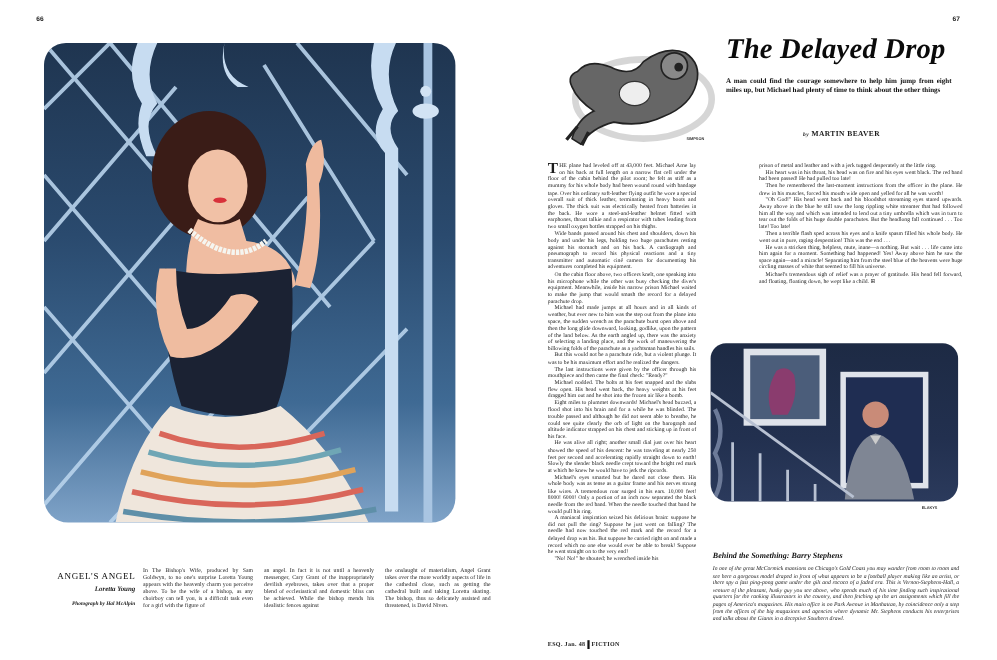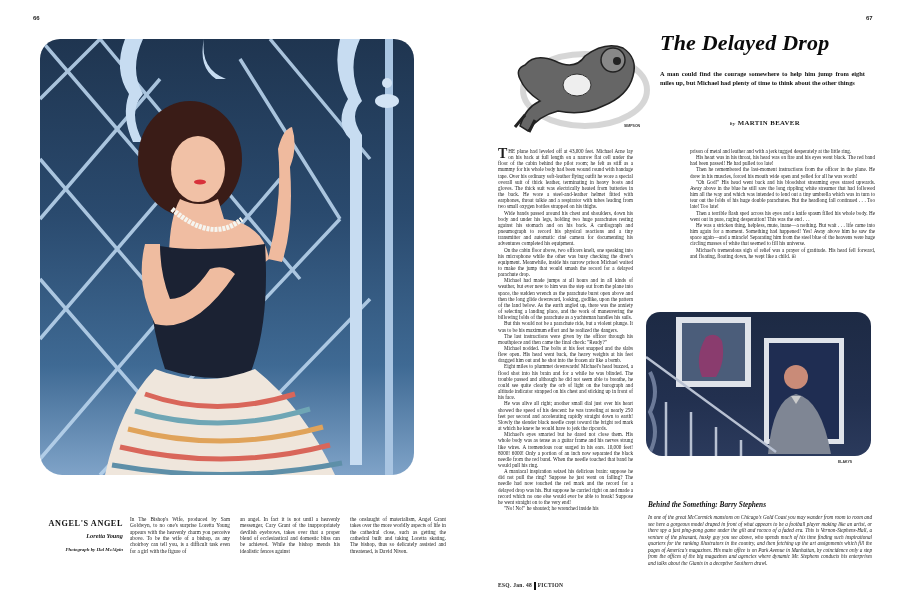--- a/index.html
+++ b/index.html
@@ -12,34 +12,34 @@
 
   
   .photo-main {
     position: absolute; left: 40px; top: 39px; width: 374px; height: 436px;
     border-radius: 20px 20px 22px 22px; overflow: hidden;
     background: linear-gradient(180deg, #1f3550 0%, #2a4a6e 40%, #3f6a94 75%, #7fa3c8 100%);
   }
   .photo-main svg { position: absolute; left: 0; top: 0; }
 
   .caption-block { position: absolute; left: 40px; top: 519px; width: 83px; text-align: right; }
-  .caption-title { font-family: "Liberation Serif", serif; font-weight: bold; font-size: 8.2px; letter-spacing: 0.6px; color: #111; text-align: right; }
+  .caption-title { font-family: "Liberation Serif", serif; font-weight: normal; font-size: 8.2px; letter-spacing: 0.6px; color: #111; text-align: right; }
   .caption-name { font-style: italic; font-weight: bold; font-size: 6.3px; margin-top: 4px; }
   .caption-credit { font-style: italic; font-weight: bold; font-size: 4.9px; margin-top: 8px; }
 
   .caption-body { position: absolute; top: 516px; font-size: 5.25px; line-height: 6.35px; text-align: justify; color: #222; }
   .caption-body.c1 { left: 130px; width: 100px; }
   .caption-body.c2 { left: 240px; width: 100px; }
   .caption-body.c3 { left: 350px; width: 96px; }
 
   
   .illustration { position: absolute; left: 505px; top: 35px; width: 145px; height: 100px; }
   .illus-credit { position: absolute; left: 624px; top: 124px; font-size: 3.5px; font-family: "Liberation Sans", sans-serif; font-weight: bold; color: #333; }
 
-  .story-title { position: absolute; left: 660px; top: 30px; font-family: "Liberation Serif", serif; font-weight: bold; font-style: italic; font-size: 22px; letter-spacing: 0.2px; color: #0a0a0a; }
+  .story-title { position: absolute; left: 660px; top: 30px; font-family: "Liberation Serif", serif; font-weight: bold; font-style: italic; font-size: 26px; letter-spacing: 0.2px; color: #0a0a0a; }
   .story-deck { position: absolute; left: 660px; top: 70px; width: 205px; font-family: "Liberation Serif", serif; font-weight: bold; font-size: 6.4px; line-height: 8.5px; text-align: justify; color: #111; }
   .byline { position: absolute; left: 730px; top: 119px; font-family: "Liberation Serif", serif; font-weight: bold; font-size: 6.8px; letter-spacing: 0.4px; }
   .byline .by { font-style: italic; font-size: 5px; }
 
   .col { position: absolute; font-family: "Liberation Serif", serif; font-size: 5.15px; line-height: 6.15px; text-align: justify; color: #1c1c1c; }
   .col p { text-indent: 6px; }
   .col p.noindent { text-indent: 0; }
   .col-1 { left: 498px; top: 148px; width: 135px; }
   .col-3 { left: 690px; top: 148px; width: 185px; }
   .dropcap { float: left; font-size: 14px; line-height: 11px; margin-right: 1px; font-weight: bold; }

